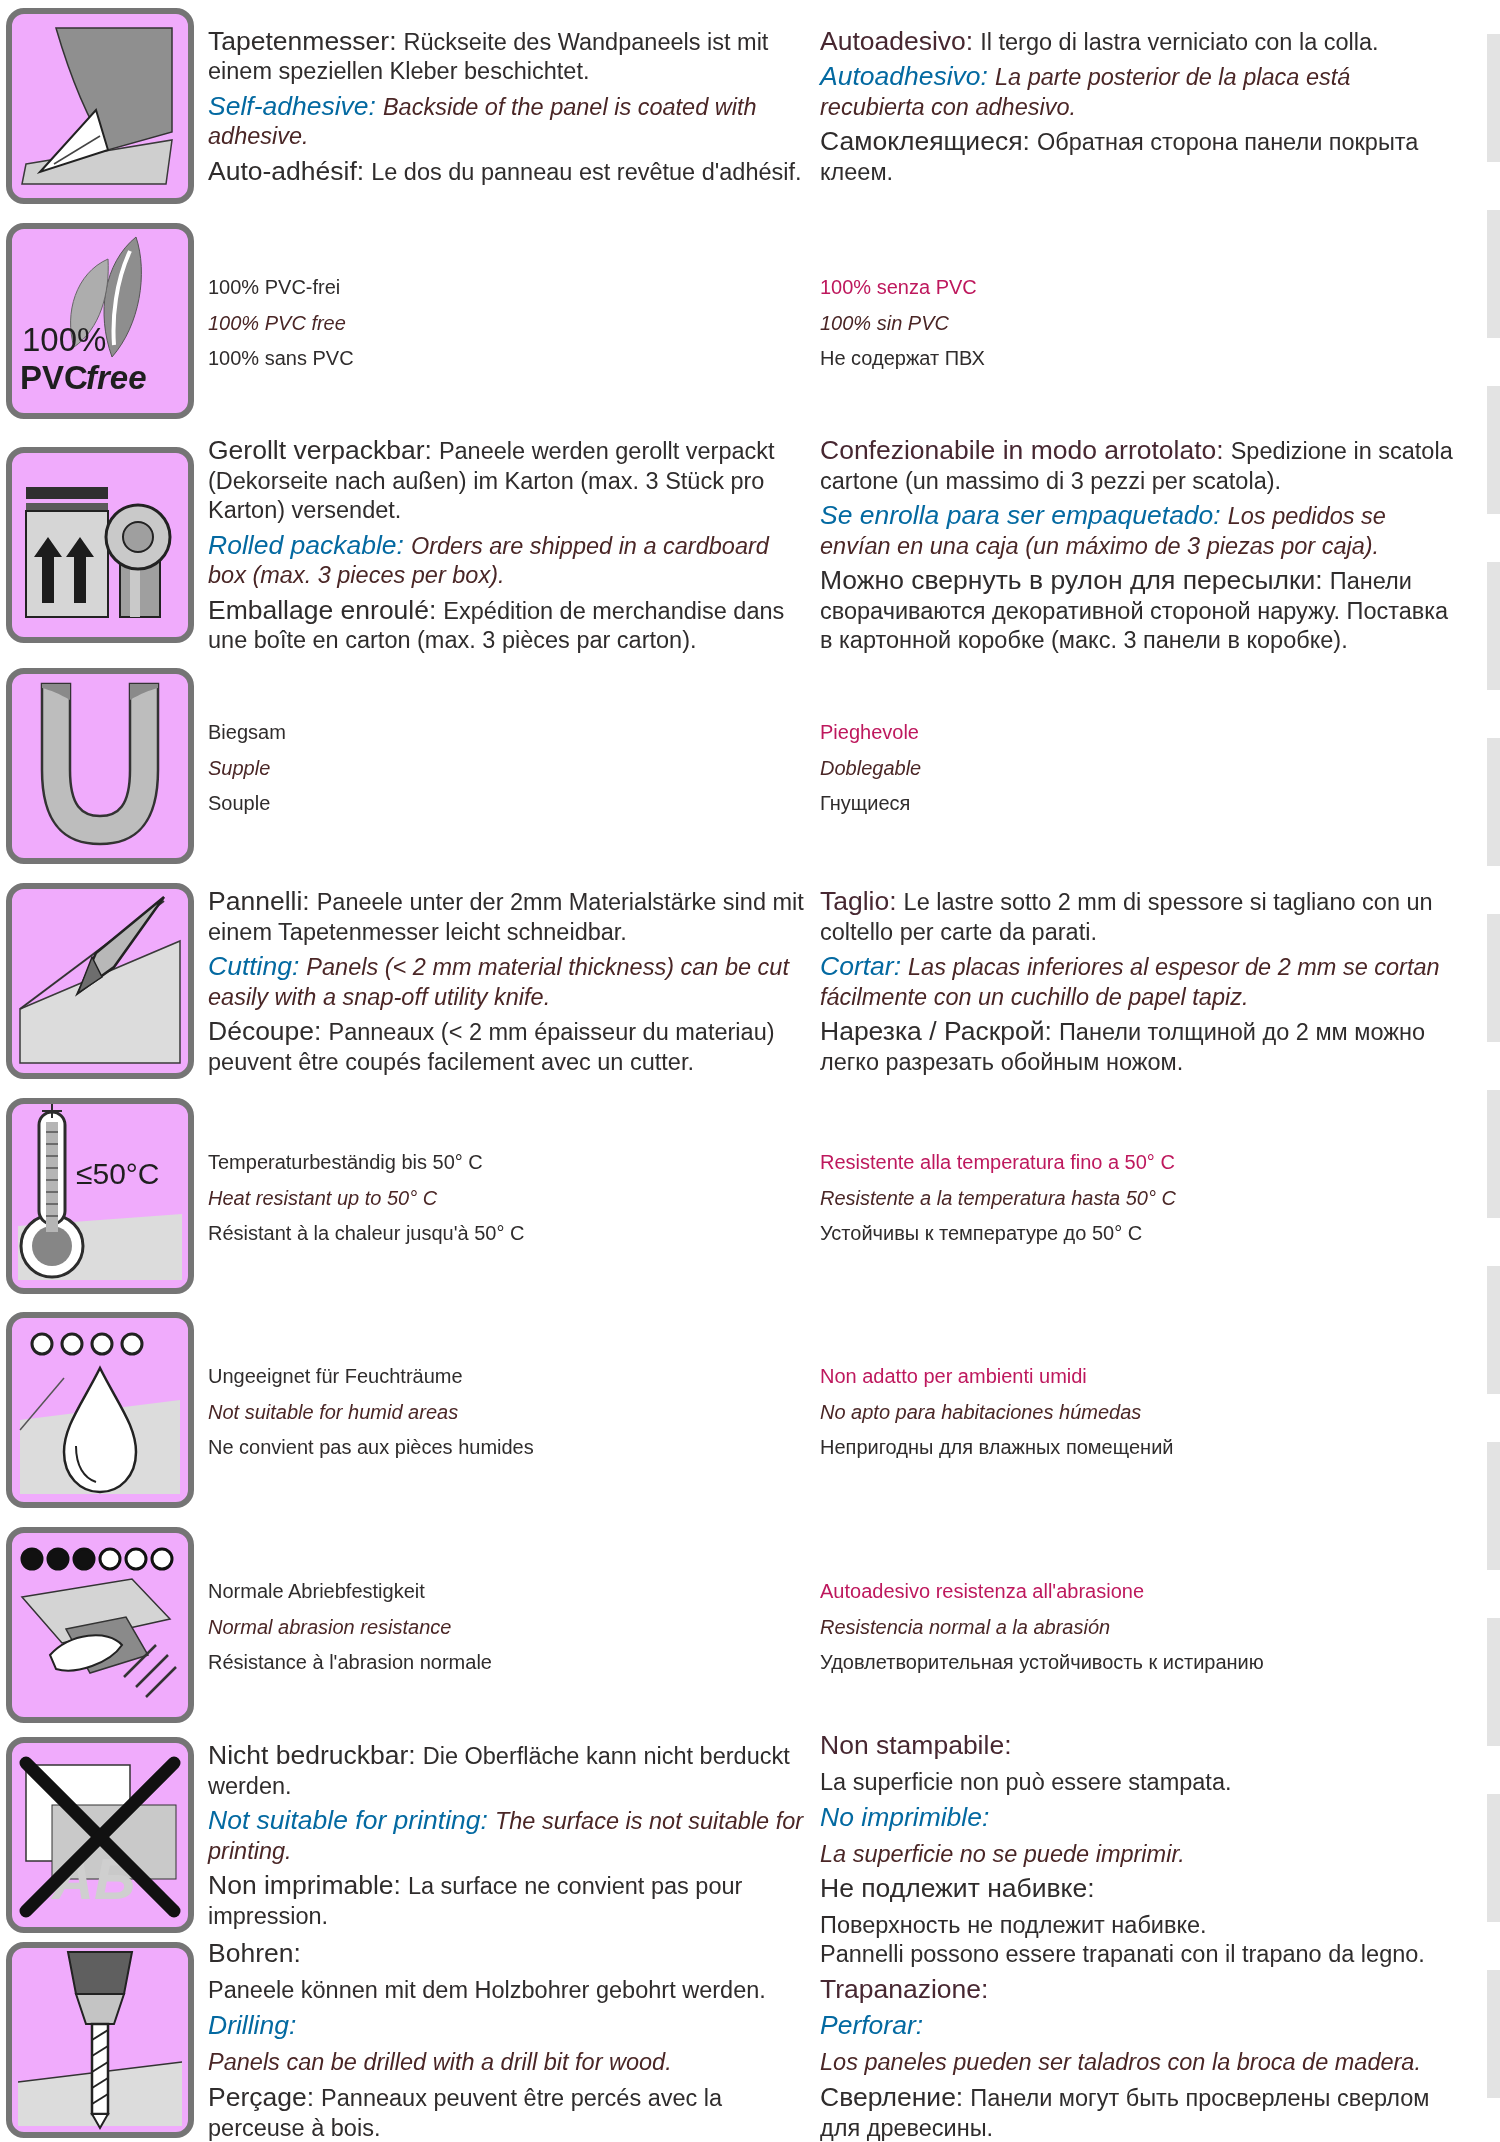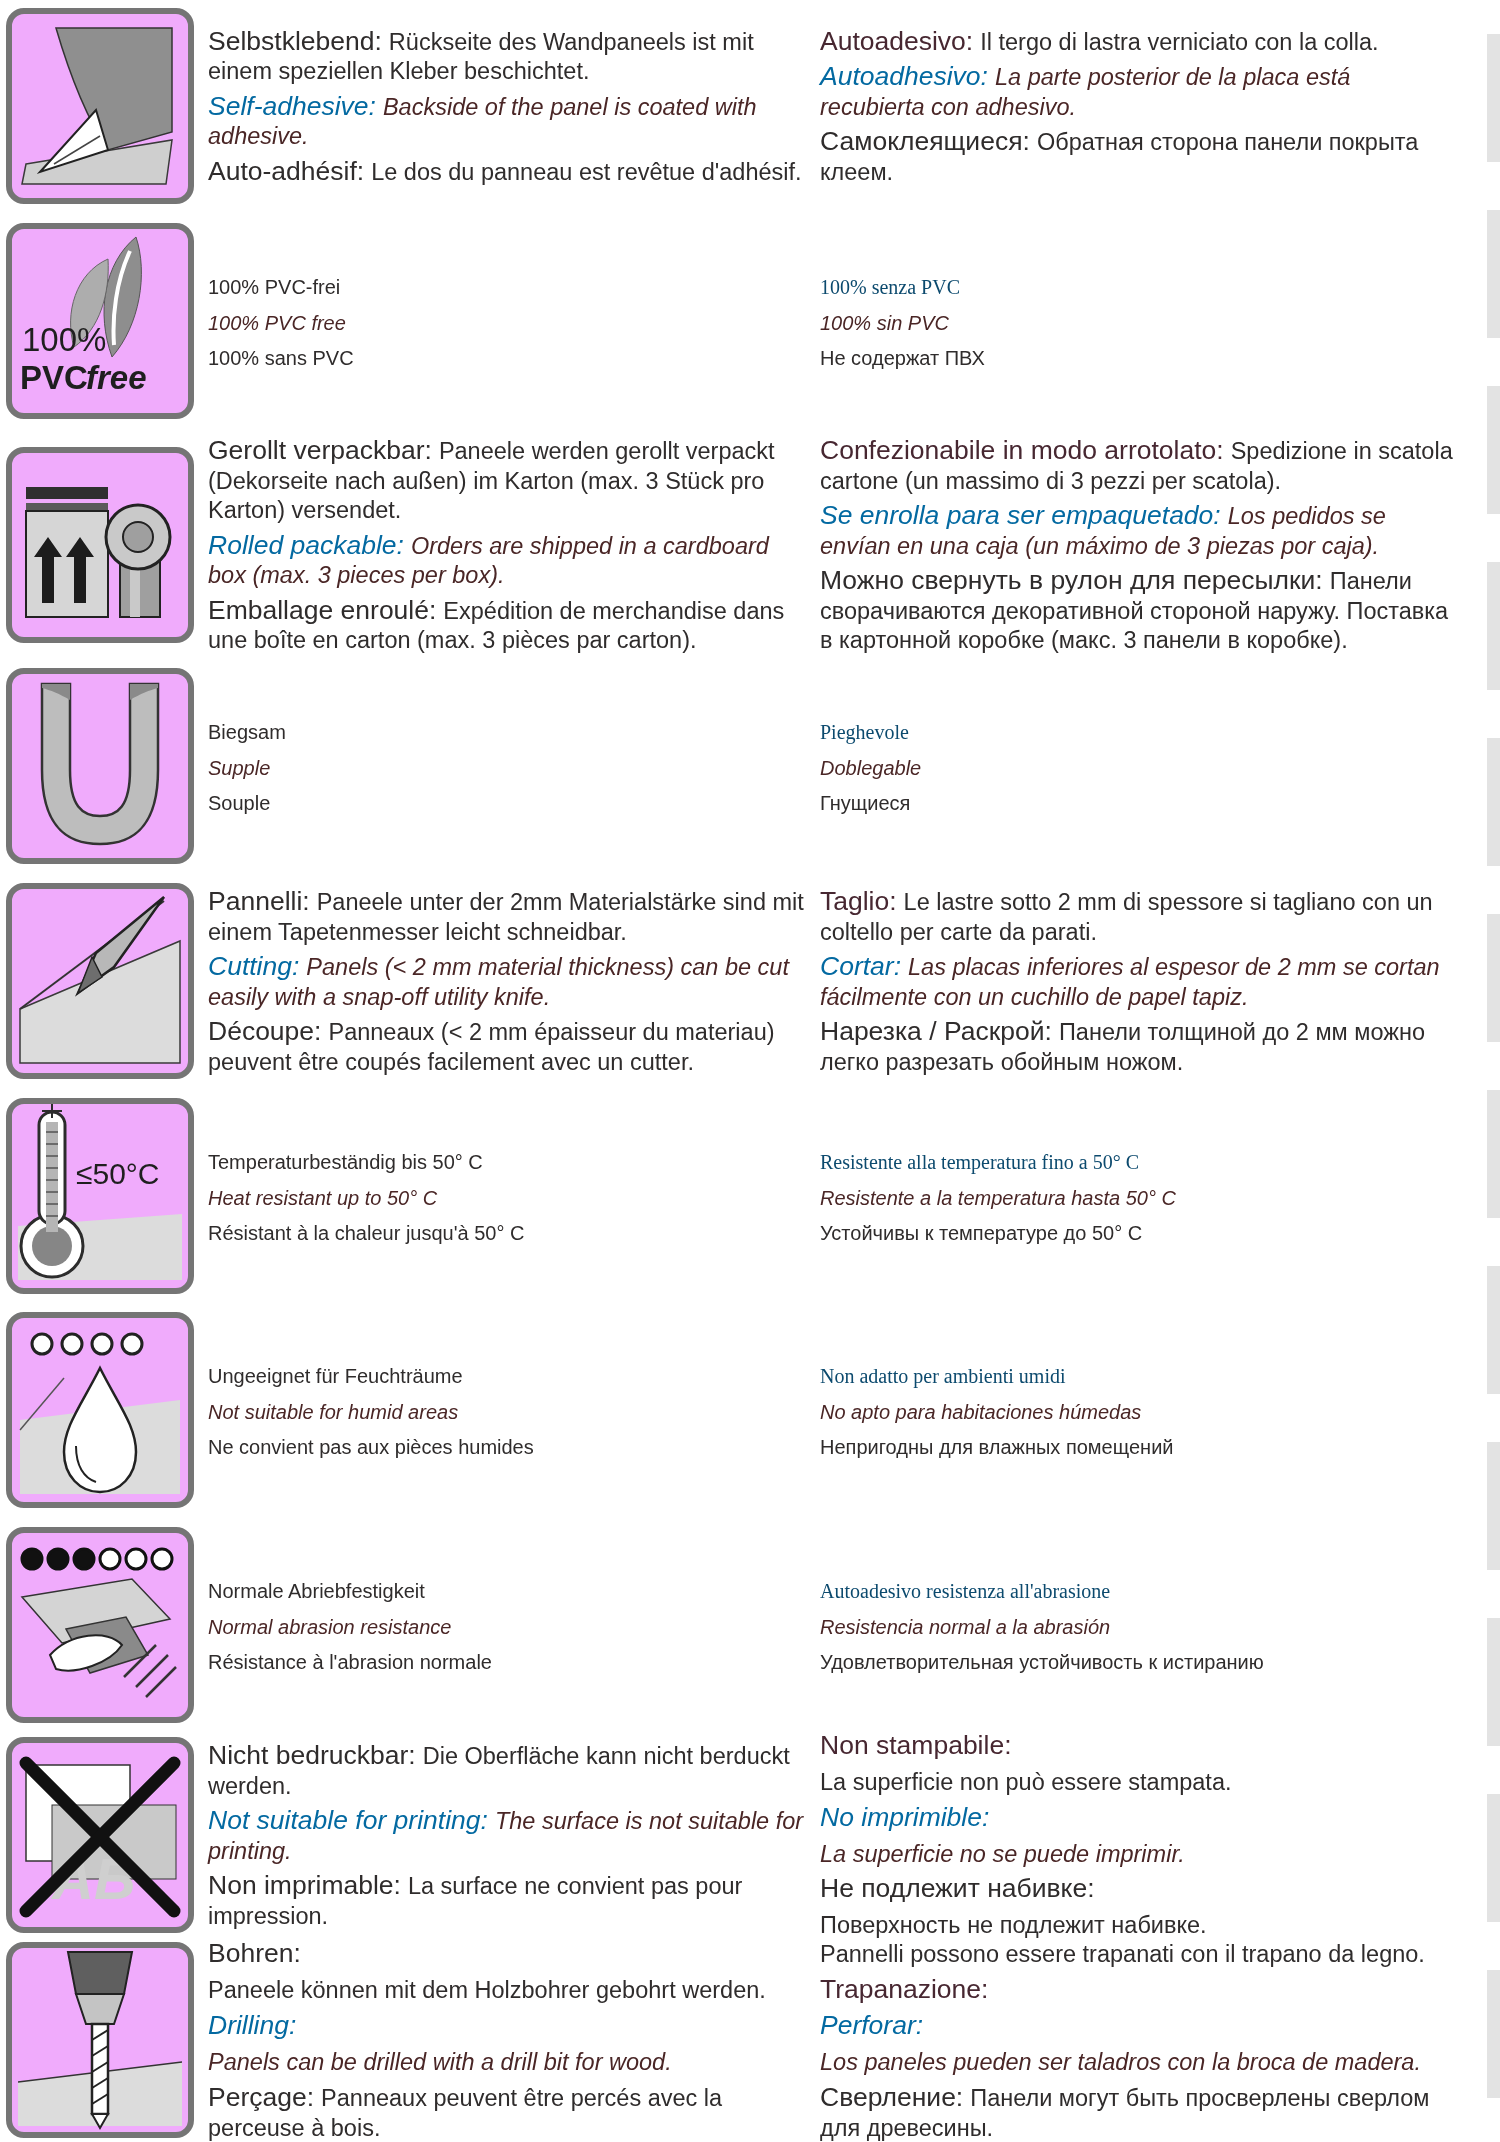--- a/index.html
+++ b/index.html
@@ -22,41 +22,41 @@
   .col { box-sizing:border-box; }
   .col.left  { flex:0 0 612px; width:612px; padding-right:14px; }
   .col.right { flex:1; padding-right:46px; }
   .line { font-size:23.5px; line-height:1.24; margin:3px 0; }
   .lbl { font-size:26.5px; }
   .lbl:not(:empty) { margin-right:7px; }
   .line.en, .line.es { font-style:italic; color:#4a2626; }
   .line.en .lbl, .line.es .lbl { color:#0369a1; }
   .line.it .lbl { color:#472731; }
   .plain .line .txt { font-size:20px; }
-  .plain .line.it .txt { color:#0c4a6e;font-family:Liberation Serif, serif; }
+  .plain .line.it .txt { color:#be185d; }
   .svg-label { font-family:"Liberation Sans", sans-serif; }
 </style>
 </head>
 <body>
 
 <div class="page">
 
   <div class="row" style="height:212px">
     <div class="icon-cell">
       <div class="icon-box">
         <svg width="176" height="184" viewBox="0 0 176 184">
           <polygon points="14,150 160,126 154,170 10,170" fill="#cfcfcf" stroke="#3a3a3a" stroke-width="1.5"></polygon>
           <path d="M44,14 L160,14 L160,118 L96,136 C76,106 58,62 44,14 Z" fill="#8f8f8f" stroke="#333" stroke-width="1.5"></path>
           <path d="M96,136 L28,158 L84,96 Z" fill="#ffffff" stroke="#222" stroke-width="2"></path>
           <line x1="42" y1="150" x2="88" y2="122" stroke="#444" stroke-width="1.5"></line>
         </svg>
       </div>
     </div>
     <div class="col left">
-      <div class="line de"><span class="lbl">Selbstklebend:</span><span class="txt">Rückseite des Wandpaneels ist mit einem speziellen Kleber beschichtet.</span></div>
+      <div class="line de"><span class="lbl">Tapetenmesser:</span><span class="txt">Rückseite des Wandpaneels ist mit einem speziellen Kleber beschichtet.</span></div>
       <div class="line en"><span class="lbl">Self-adhesive:</span><span class="txt">Backside of the panel is coated with adhesive.</span></div>
       <div class="line fr"><span class="lbl">Auto-adhésif:</span><span class="txt">Le dos du panneau est revêtue d'adhésif.</span></div>
     </div>
     <div class="col right">
       <div class="line it"><span class="lbl">Autoadesivo:</span><span class="txt">Il tergo di lastra verniciato con la colla.</span></div>
       <div class="line es"><span class="lbl">Autoadhesivo:</span><span class="txt">La parte posterior de la placa está recubierta con adhesivo.</span></div>
       <div class="line ru"><span class="lbl">Самоклеящиеся:</span><span class="txt">Обратная сторона панели покрыта клеем.</span></div>
     </div>
   </div>
 

